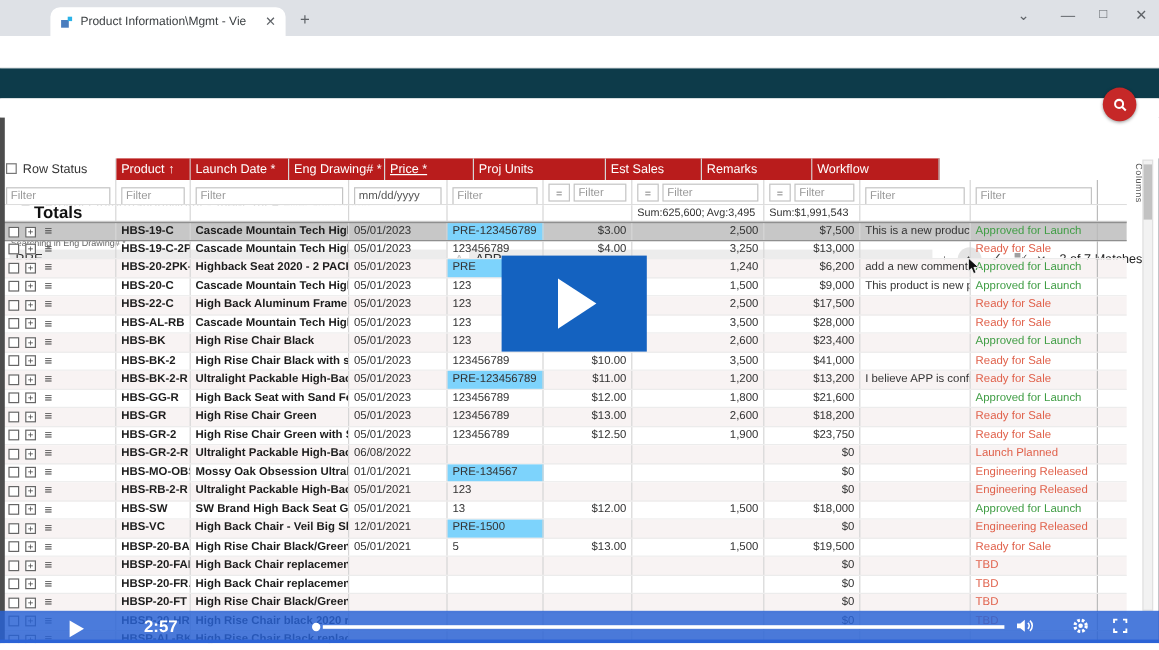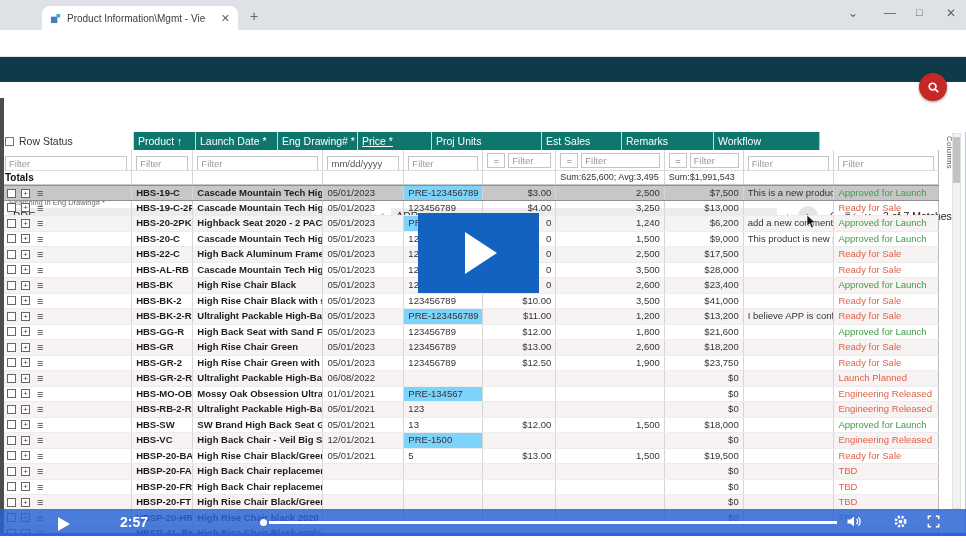--- a/index.html
+++ b/index.html
@@ -48,36 +48,36 @@
   .sico { position:absolute; top:111px; font-size:13px; color:#444; }
   .upcircle { position:absolute; left:798px; top:108px; width:20px; height:20px; border-radius:50%; background:#e4e4e4; }
   .matches { position:absolute; left:883px; top:112px; font-size:10.5px; color:#222; }
   .checkline { border-bottom:1.5px solid #444; line-height:11px; display:inline-block; }
   .cursor { position:absolute; left:806px; top:117px; z-index:40; }
 
   
   .grid { position:absolute; left:1px; top:132px; width:938px; }
   .grow { display:flex; width:938px; }
   .cell { border-right:1px solid #d6d6d6; overflow:hidden; white-space:nowrap; padding:0 4px; }
-  .c0{width:133px;} .c1{width:62px;} .c2{width:132px;} .c3{width:82px;} .c4{width:80px;}
+  .c0{width:96px;} .c1{width:62px;} .c2{width:132px;} .c3{width:82px;} .c4{width:80px;}
   .c5{width:74px; text-align:right;} .c6{width:110px; text-align:right;} .c7{width:80px; text-align:right;}
   .c8{width:92px;} .c9{width:106px; border-right:1px solid #bbb;}
-  .hdr { height:18px; background:#0f766e; color:#fff; font-size:10.5px; line-height:18px; }
+  .hdr { height:18px; background:#b91c1c; color:#fff; font-size:10.5px; line-height:18px; }
   .hdr.white { background:#fff; color:#333; }
   .hcb { display:inline-block; width:9px; height:9px; border:1px solid #777; background:#fff; vertical-align:-1px; margin-right:5px; }
   .frow { height:21px; background:#fff; border-bottom:1px solid #ddd; display:flex; }
   .frow .cell { padding-top:3px; }
   .fin { height:15px; border:1px solid #c4c4c4; background:#fff; font-size:9.5px; padding:0 3px; font-family:inherit; width:100%; }
   .fin::placeholder { color:#999; }
   .fin.date::placeholder { color:#555; }
   .eqbox { width:18px; height:15px; border:1px solid #c4c4c4; font-size:9px; color:#666; text-align:center; line-height:14px; display:inline-block; margin-right:3px; background:#fff; flex:none; }
   .fwrap { display:flex; }
   .trow { height:14px; background:#fff; border-bottom:1px solid #c9c9c9; font-size:9px; color:#333; }
   .trow .cell { line-height:13px; }
-  .trow .tl { font-weight:bold; font-size:10px; color:#111; }
+  .trow .tl { font-weight:bold; font-size:14px; color:#111;text-align:center; }
   .rows { height:351px; overflow:hidden; }
   .drow { height:15.5px; border-bottom:1px solid #ececec; }
   .drow .cell { line-height:14.5px; font-size:9.5px; color:#333; }
   .drow .cell.c1, .drow .cell.c2 { font-weight:bold; color:#1c1c1c; }
   .drow.alt { background:#f8f3f3; }
   .drow.sel { background:#c7c7c7; border-top:1px solid #8f8f8f; border-bottom:1px solid #8f8f8f; }
   .hl { background:#7dd3fc; }
   .wf.green { color:#3f9d44; } .wf.orange { color:#e0604a; }
   .rcb { display:inline-block; width:9px; height:9px; border:1px solid #666; background:#fff; vertical-align:middle; margin:0 5px 2px 2px; }
   .rplus { display:inline-block; width:9px; height:9px; border:1px solid #666; background:#fff; color:#444; font-size:8px; line-height:8px; text-align:center; vertical-align:middle; margin:0 7px 2px 0; }

